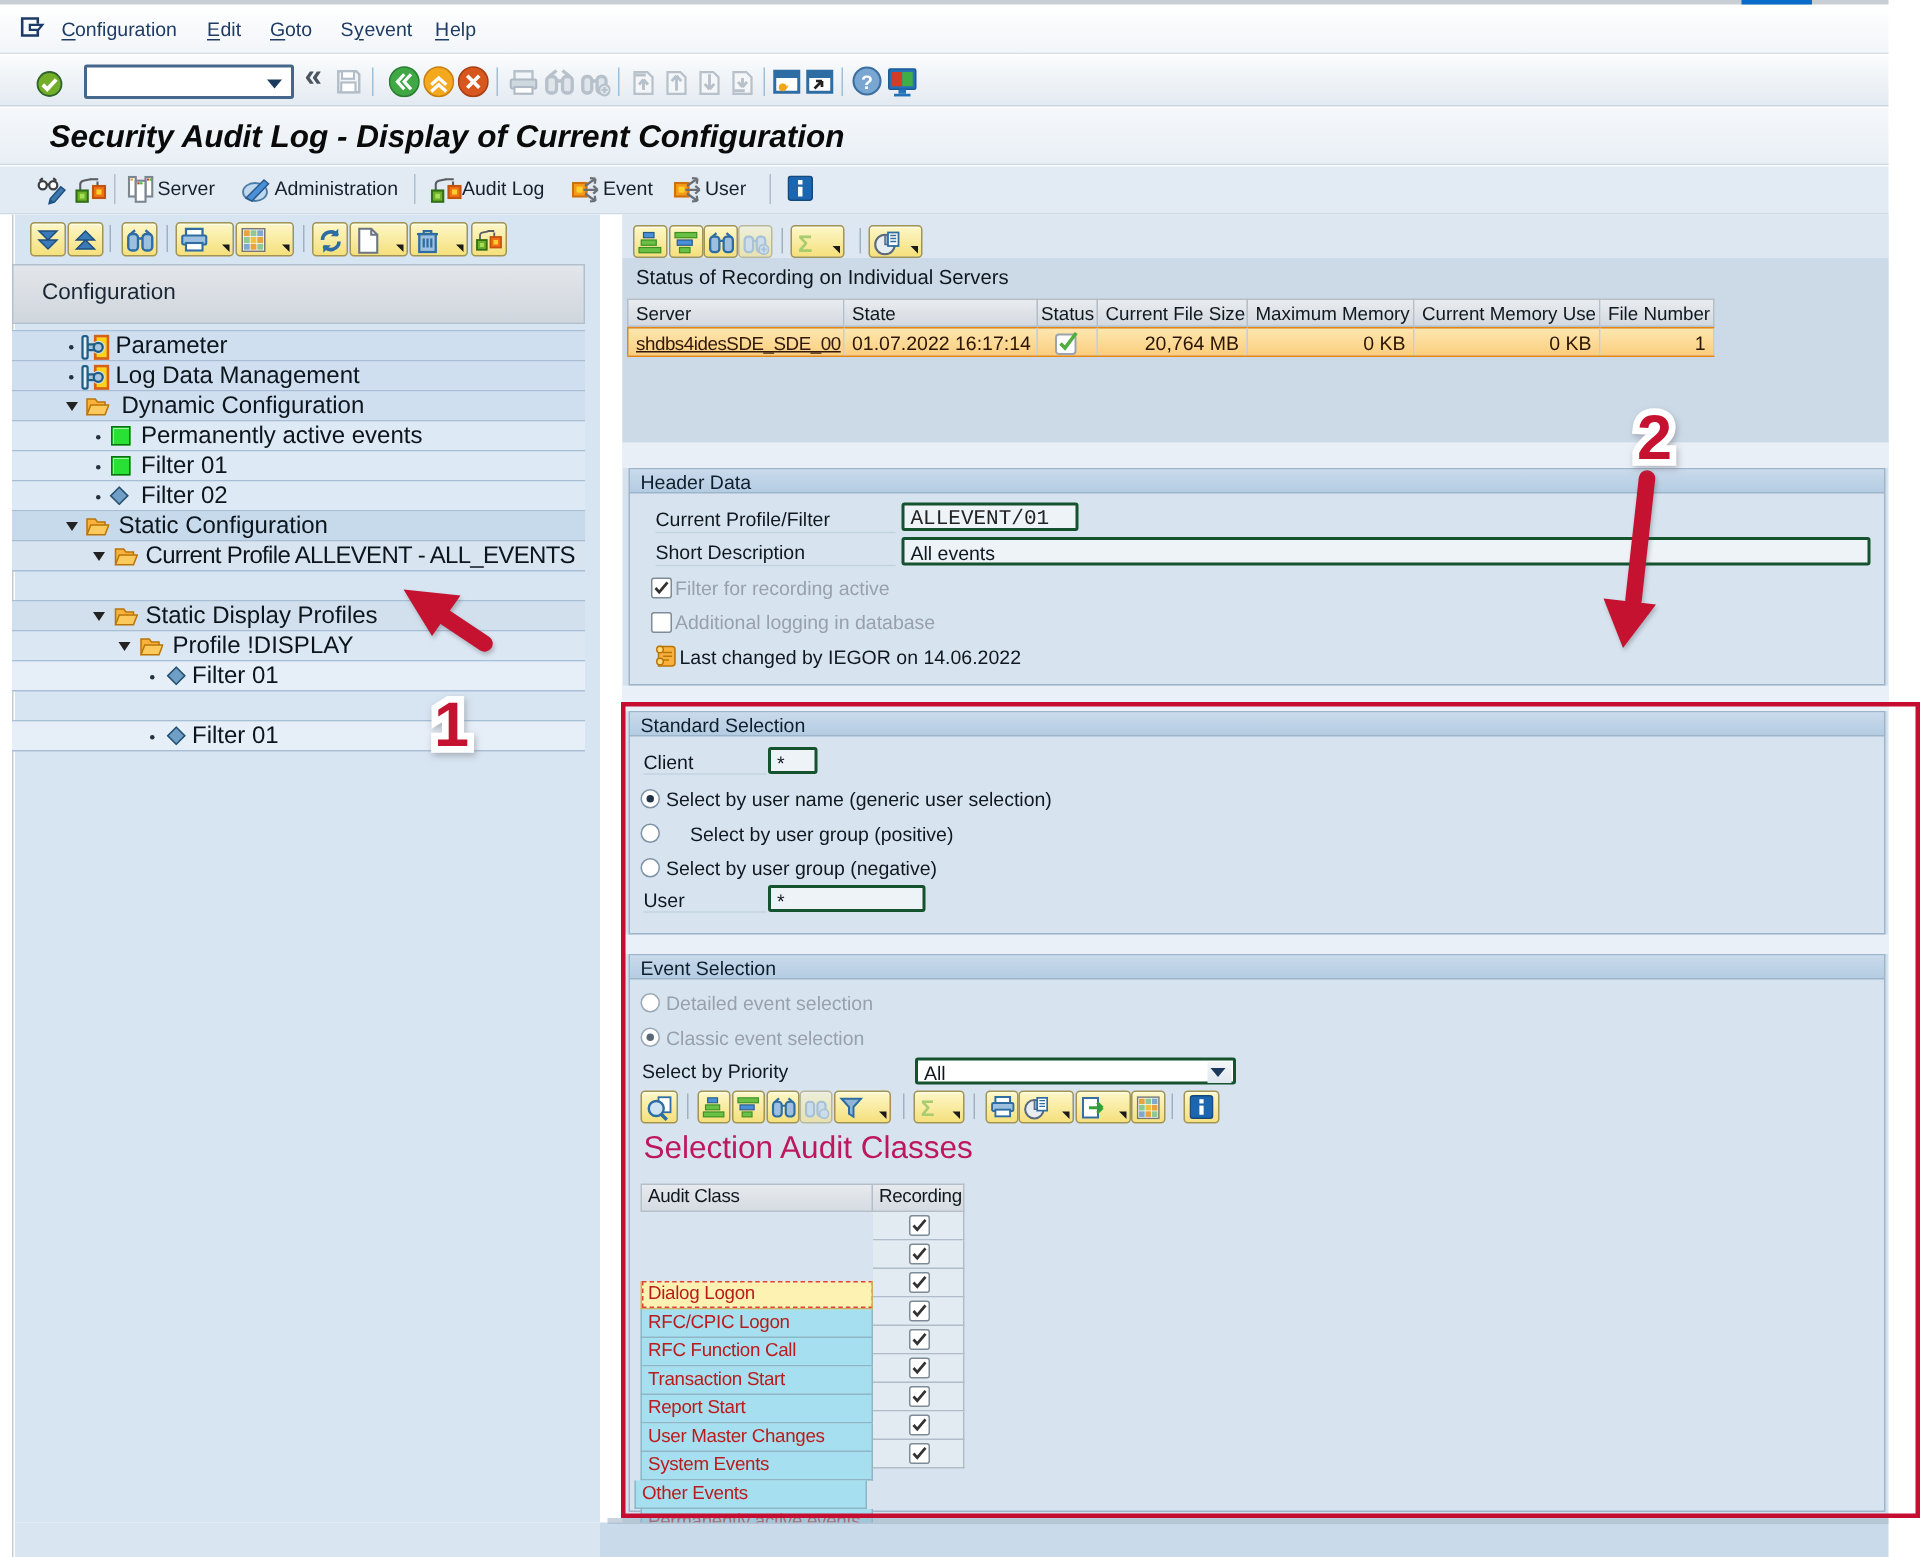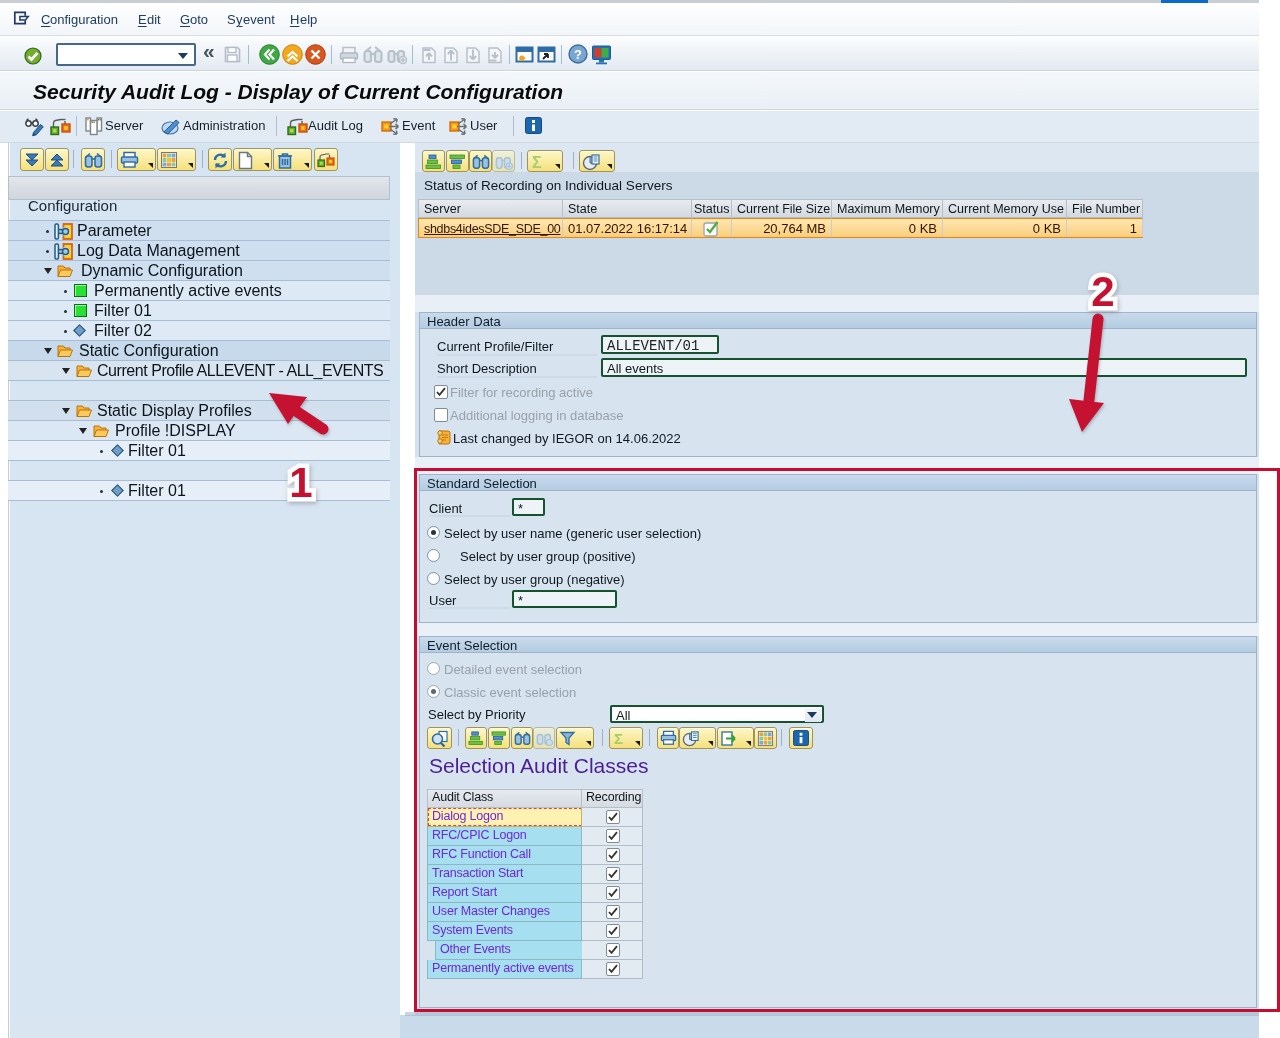--- a/index.html
+++ b/index.html
@@ -19,42 +19,42 @@
 #main { position:absolute; left:0; top:143px; width:1280px; height:895px; background:#fff; }
 #mainborder { position:absolute; left:8px; top:0px; width:1px; height:895px; background:#c2ccd6; }
 #leftpanel { position:absolute; left:10px; top:0px; width:390px; height:872px; background:#d7e4f1; }
 #rightpanel { position:absolute; left:415px; top:0px; width:844px; height:872px; background:#d5e2ee; font-size:13px; color:#10181f; }
 #botstrip { position:absolute; left:10px; top:872px; width:390px; height:23px; background:#d9e5f1; }
 #botstrip2 { position:absolute; left:400px; top:872px; width:859px; height:23px; background:#c9daea; }
 .yb { position:absolute; height:23px; border:1px solid #a29455; border-radius:3px; background:linear-gradient(#fdf7c8,#f5e07c); box-shadow:inset 0 1px 0 #fffce4; }
 .yb svg { position:absolute; left:2px; top:2px; }
 .drop { position:absolute; right:2px; bottom:2px; width:0; height:0; border-left:5px solid transparent; border-top:5px solid #1a1a1a; }
 .vsep { position:absolute; width:1px; background:#9fb1c1; }
-#treehead { position:absolute; left:8px; top:33px; width:382px; height:24px; background:linear-gradient(#e3e6ea,#cfd6dd); border:1px solid #b3bfca; font-size:15px; color:#1b2633; padding:20px 0 0 19px; }
+#treehead { position:absolute; left:8px; top:33px; width:382px; height:40px; background:linear-gradient(#e3e6ea,#cfd6dd); border:1px solid #b3bfca; font-size:15px; color:#1b2633; padding:9px 0 0 19px; }
 .trow { position:absolute; left:8px; width:382px; height:20px; font-size:16px; color:#0c141c; }
 .trow .txt { position:absolute; top:1px; white-space:pre; }
 .tsep { position:absolute; left:8px; width:382px; height:1px; background:#a8bed4; }
 .tri { position:absolute; top:7px; width:0; height:0; border-left:4.5px solid transparent; border-right:4.5px solid transparent; border-top:6px solid #222; }
 .dot { position:absolute; top:9px; width:3px; height:3px; border-radius:2px; background:#24313e; }
 .gsq { position:absolute; top:3px; width:13px; height:13px; background:#29e034; border:1.5px solid #0e6f12; box-shadow:inset 1px 1px 0 #9ef7a0; }
 .bdia { position:absolute; top:5px; width:9px; height:9px; background:#6f9ec6; border:1px solid #28506e; transform:rotate(45deg); }
 .gbox { position:absolute; left:4px; background:#d7e4f0; border:1px solid #9db4c9; }
 .gboxhead { position:absolute; left:0; top:0; width:100%; height:16px; background:linear-gradient(#c9daeb,#b4cce2); border-bottom:1px solid #9db4c9; color:#0e1e2c; font-size:13px; padding:1px 0 0 7px; }
 .lbl { position:absolute; font-size:13px; color:#10181f; transform:translateY(-1.5px); }
 .glbl { position:absolute; font-size:13px; color:#98a1ab; transform:translateY(-1.5px); }
 .inp { position:absolute; background:#eef3f8; border:2px solid #14532d; border-radius:2px; font-size:13px; color:#10181f; padding:1px 0 0 4px; }
 .cb { position:absolute; width:14px; height:14px; background:#fff; border:1px solid #7f8b97; border-radius:2px; }
 .radio { position:absolute; width:13px; height:13px; background:#fff; border:1px solid #7d92a5; border-radius:50%; }
 .radio.on::after { content:""; position:absolute; left:3px; top:3px; width:5px; height:5px; border-radius:50%; background:#223246; }
 .radio.dis { border-color:#9aa7b4; }
 .radio.dis.on::after { background:#5a6876; }
 .sthead { position:absolute; height:19px; background:linear-gradient(#e9ecef,#d3d9e0); border:1px solid #b6bfc8; border-left:none; font-size:12.5px; color:#10181f; padding:2px 0 0 5px; overflow:hidden; white-space:pre; }
 .strow { position:absolute; height:19px; background:linear-gradient(#fde7b0,#fbce7e); border-top:1px solid #e8860f; border-right:1px solid #c8cdd4; font-size:13px; color:#2b1500; padding:2px 5px 0 5px; overflow:hidden; white-space:pre; }
 .ahead { position:absolute; height:19px; background:linear-gradient(#e7eaee,#d5dbe2); border:1px solid #b6bfc8; font-size:12.5px; color:#10181f; padding:0 0 0 4px; overflow:hidden; white-space:pre; letter-spacing:-0.2px; }
-.arow { position:absolute; height:19px; background:#a6dff0; border:1px solid #8fb6c4; border-top:none; font-size:12.5px; color:#6d28d9; padding:1px 0 0 4px; overflow:hidden; white-space:pre; letter-spacing:-0.2px; }
+.arow { position:absolute; height:19px; background:#a6dff0; border:1px solid #8fb6c4; border-top:none; font-size:12.5px; color:#b91c1c; padding:1px 0 0 4px; overflow:hidden; white-space:pre; letter-spacing:-0.2px;margin-top:46px; }
 .acell { position:absolute; height:19px; background:#e2eaf2; border:1px solid #b0bcc8; border-top:none; border-left:none; }
 #redrect { position:absolute; left:414px; top:468px; width:866px; height:544px; border:3.5px solid #c60c30; }
 </style>
 </head>
 <body>
 <div id="page">
   <div id="menubar">
     <svg class="mitem" style="left:13px;top:7px" width="18" height="16" viewBox="0 0 18 16">
         <path d="M1.8 2.3 h10.4 v11.4 h-10.4 z" fill="none" stroke="#1e3a66" stroke-width="1.7"></path>
         <path d="M6.5 5.8 h10 l-3.2 4.6 h-6.8 z" fill="#fff"></path>
@@ -650,21 +650,21 @@
             </svg>
           </div>
         <div class="vsep" style="left:361px;top:92px;height:17px"></div>
         <div class="yb" style="left:369px;top:90px;width:24px;height:22px">
             <svg style="left:3px" width="16" height="16" viewBox="0 0 17 17">
               <rect x="0.5" y="0.5" width="16" height="16" rx="2" fill="#1c66b0" stroke="#14497e"></rect>
               <rect x="7" y="3" width="3" height="3" fill="#fff"></rect>
               <rect x="7" y="7.5" width="3" height="6.5" fill="#fff"></rect>
             </svg>
           </div>
-        <div style="position:absolute;left:9px;top:117px;font-size:21px;color:#4c1d95">Selection Audit Classes</div>
+        <div style="position:absolute;left:9px;top:117px;font-size:21px;color:#be185d">Selection Audit Classes</div>
         <div class="ahead" style="left:7px;top:152px;width:155px">Audit Class</div>
         <div class="ahead" style="left:162px;top:152px;width:61px;border-left:none">Recording</div>
         <div class="arow" style="left:7px;top:171px;width:155px;background:#fdf2b2;border-color:#c8b060">Dialog Logon<div style="position:absolute;left:0;top:0;width:154px;height:18px;border:1px dashed #e04040"></div></div>
         <div class="acell" style="left:162px;top:171px;width:61px">
             <div class="cb" style="left:24px;top:2px"><svg width="12" height="12" viewBox="0 0 12 12">
                 <path d="M2 6 L4.5 8.8 L10 2.2" fill="none" stroke="#333" stroke-width="1.8"></path>
               </svg></div>
           </div>
         <div class="arow" style="left:7px;top:190px;width:155px">RFC/CPIC Logon</div>
         <div class="acell" style="left:162px;top:190px;width:61px">
@@ -695,21 +695,21 @@
             <div class="cb" style="left:24px;top:2px"><svg width="12" height="12" viewBox="0 0 12 12">
                 <path d="M2 6 L4.5 8.8 L10 2.2" fill="none" stroke="#333" stroke-width="1.8"></path>
               </svg></div>
           </div>
         <div class="arow" style="left:7px;top:285px;width:155px">System Events</div>
         <div class="acell" style="left:162px;top:285px;width:61px">
             <div class="cb" style="left:24px;top:2px"><svg width="12" height="12" viewBox="0 0 12 12">
                 <path d="M2 6 L4.5 8.8 L10 2.2" fill="none" stroke="#333" stroke-width="1.8"></path>
               </svg></div>
           </div>
-        <div class="arow" style="left:15px;top:304px;width:170px">Other Events</div>
+        <div class="arow" style="left:3px;top:304px;width:155px">Other Events</div>
         <div class="acell" style="left:162px;top:304px;width:61px">
             <div class="cb" style="left:24px;top:2px"><svg width="12" height="12" viewBox="0 0 12 12">
                 <path d="M2 6 L4.5 8.8 L10 2.2" fill="none" stroke="#333" stroke-width="1.8"></path>
               </svg></div>
           </div>
         <div class="arow" style="left:7px;top:323px;width:155px">Permanently active events</div>
         <div class="acell" style="left:162px;top:323px;width:61px">
             <div class="cb" style="left:24px;top:2px"><svg width="12" height="12" viewBox="0 0 12 12">
                 <path d="M2 6 L4.5 8.8 L10 2.2" fill="none" stroke="#333" stroke-width="1.8"></path>
               </svg></div>

